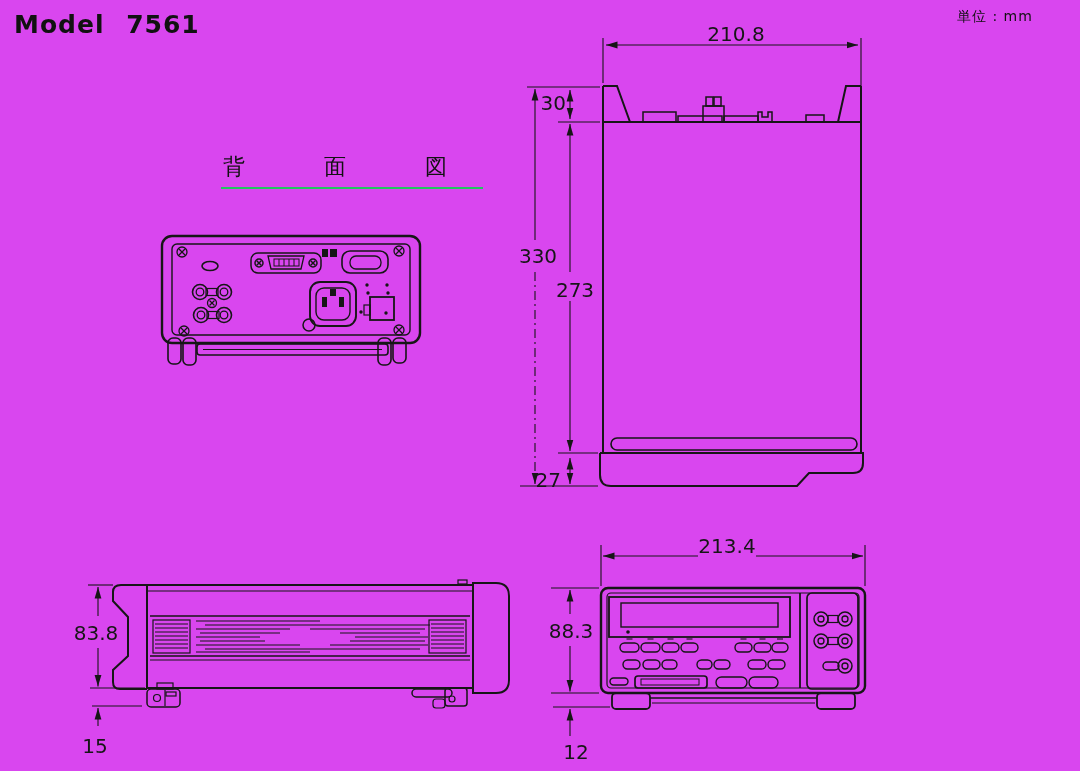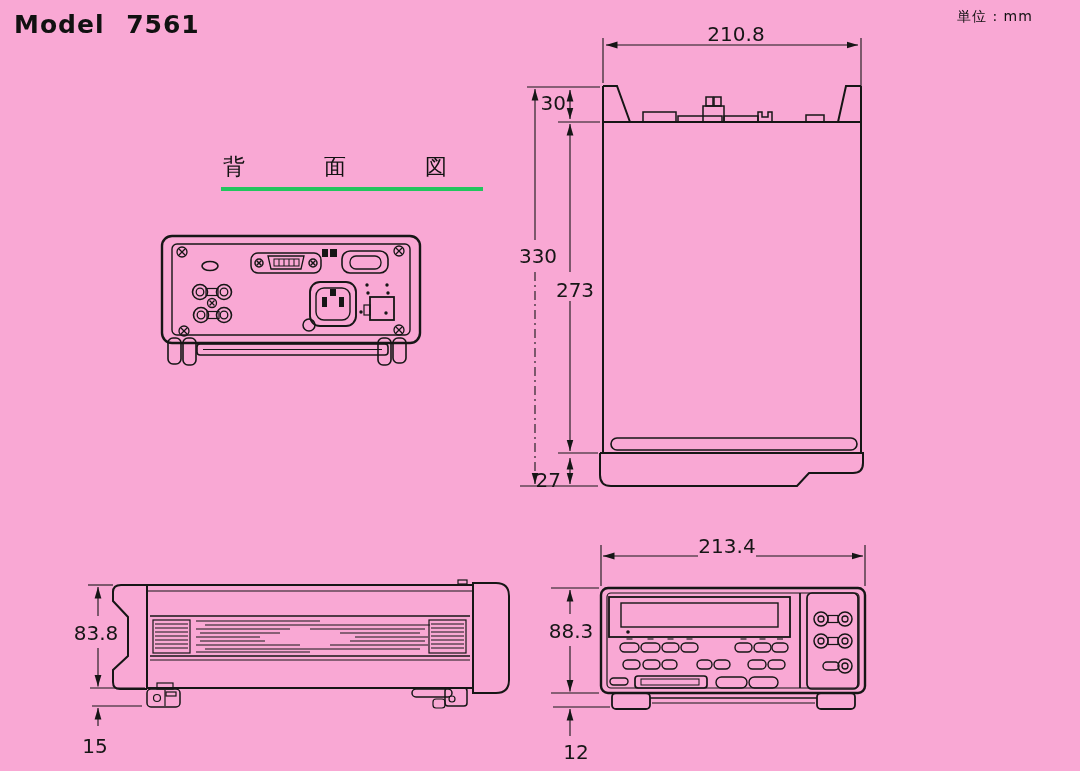--- a/index.html
+++ b/index.html
@@ -1,30 +1,30 @@
 <!DOCTYPE html>
 <html><head>
 <meta charset="utf-8">
 <style>
   html,body{margin:0;padding:0;background:#e8e8e8;}
   #canvas{
-    position:relative;width:1080px;height:771px;background:#f9a8d4;
+    position:relative;width:1080px;height:771px;background:#d946ef;
     font-family:"DejaVu Sans","Liberation Sans",sans-serif;color:#161616;
     overflow:hidden;
   }
   .page-title{
     position:absolute;left:14px;top:10px;font-size:25px;font-weight:bold;
     letter-spacing:1px;word-spacing:12px;color:#111;
   }
   .units-label{
     position:absolute;left:957px;top:8px;font-size:14px;color:#111;letter-spacing:1px;
   }
   .rear-title{
     position:absolute;left:221px;top:152px;font-size:22px;color:#111;
-    letter-spacing:36px;border-bottom:4px solid #22c55e;padding:0 0 5px 2px;
+    letter-spacing:36px;border-bottom:2px solid #22c55e;padding:0 0 5px 2px;
     white-space:nowrap;
     text-align:right;
   }
   svg{position:absolute;left:0;top:0;}
   svg *{vector-effect:none;}
   text.dim{font-family:"DejaVu Sans","Liberation Sans",sans-serif;font-size:20px;fill:#161616;}
 </style>
 </head>
 <body>
 

